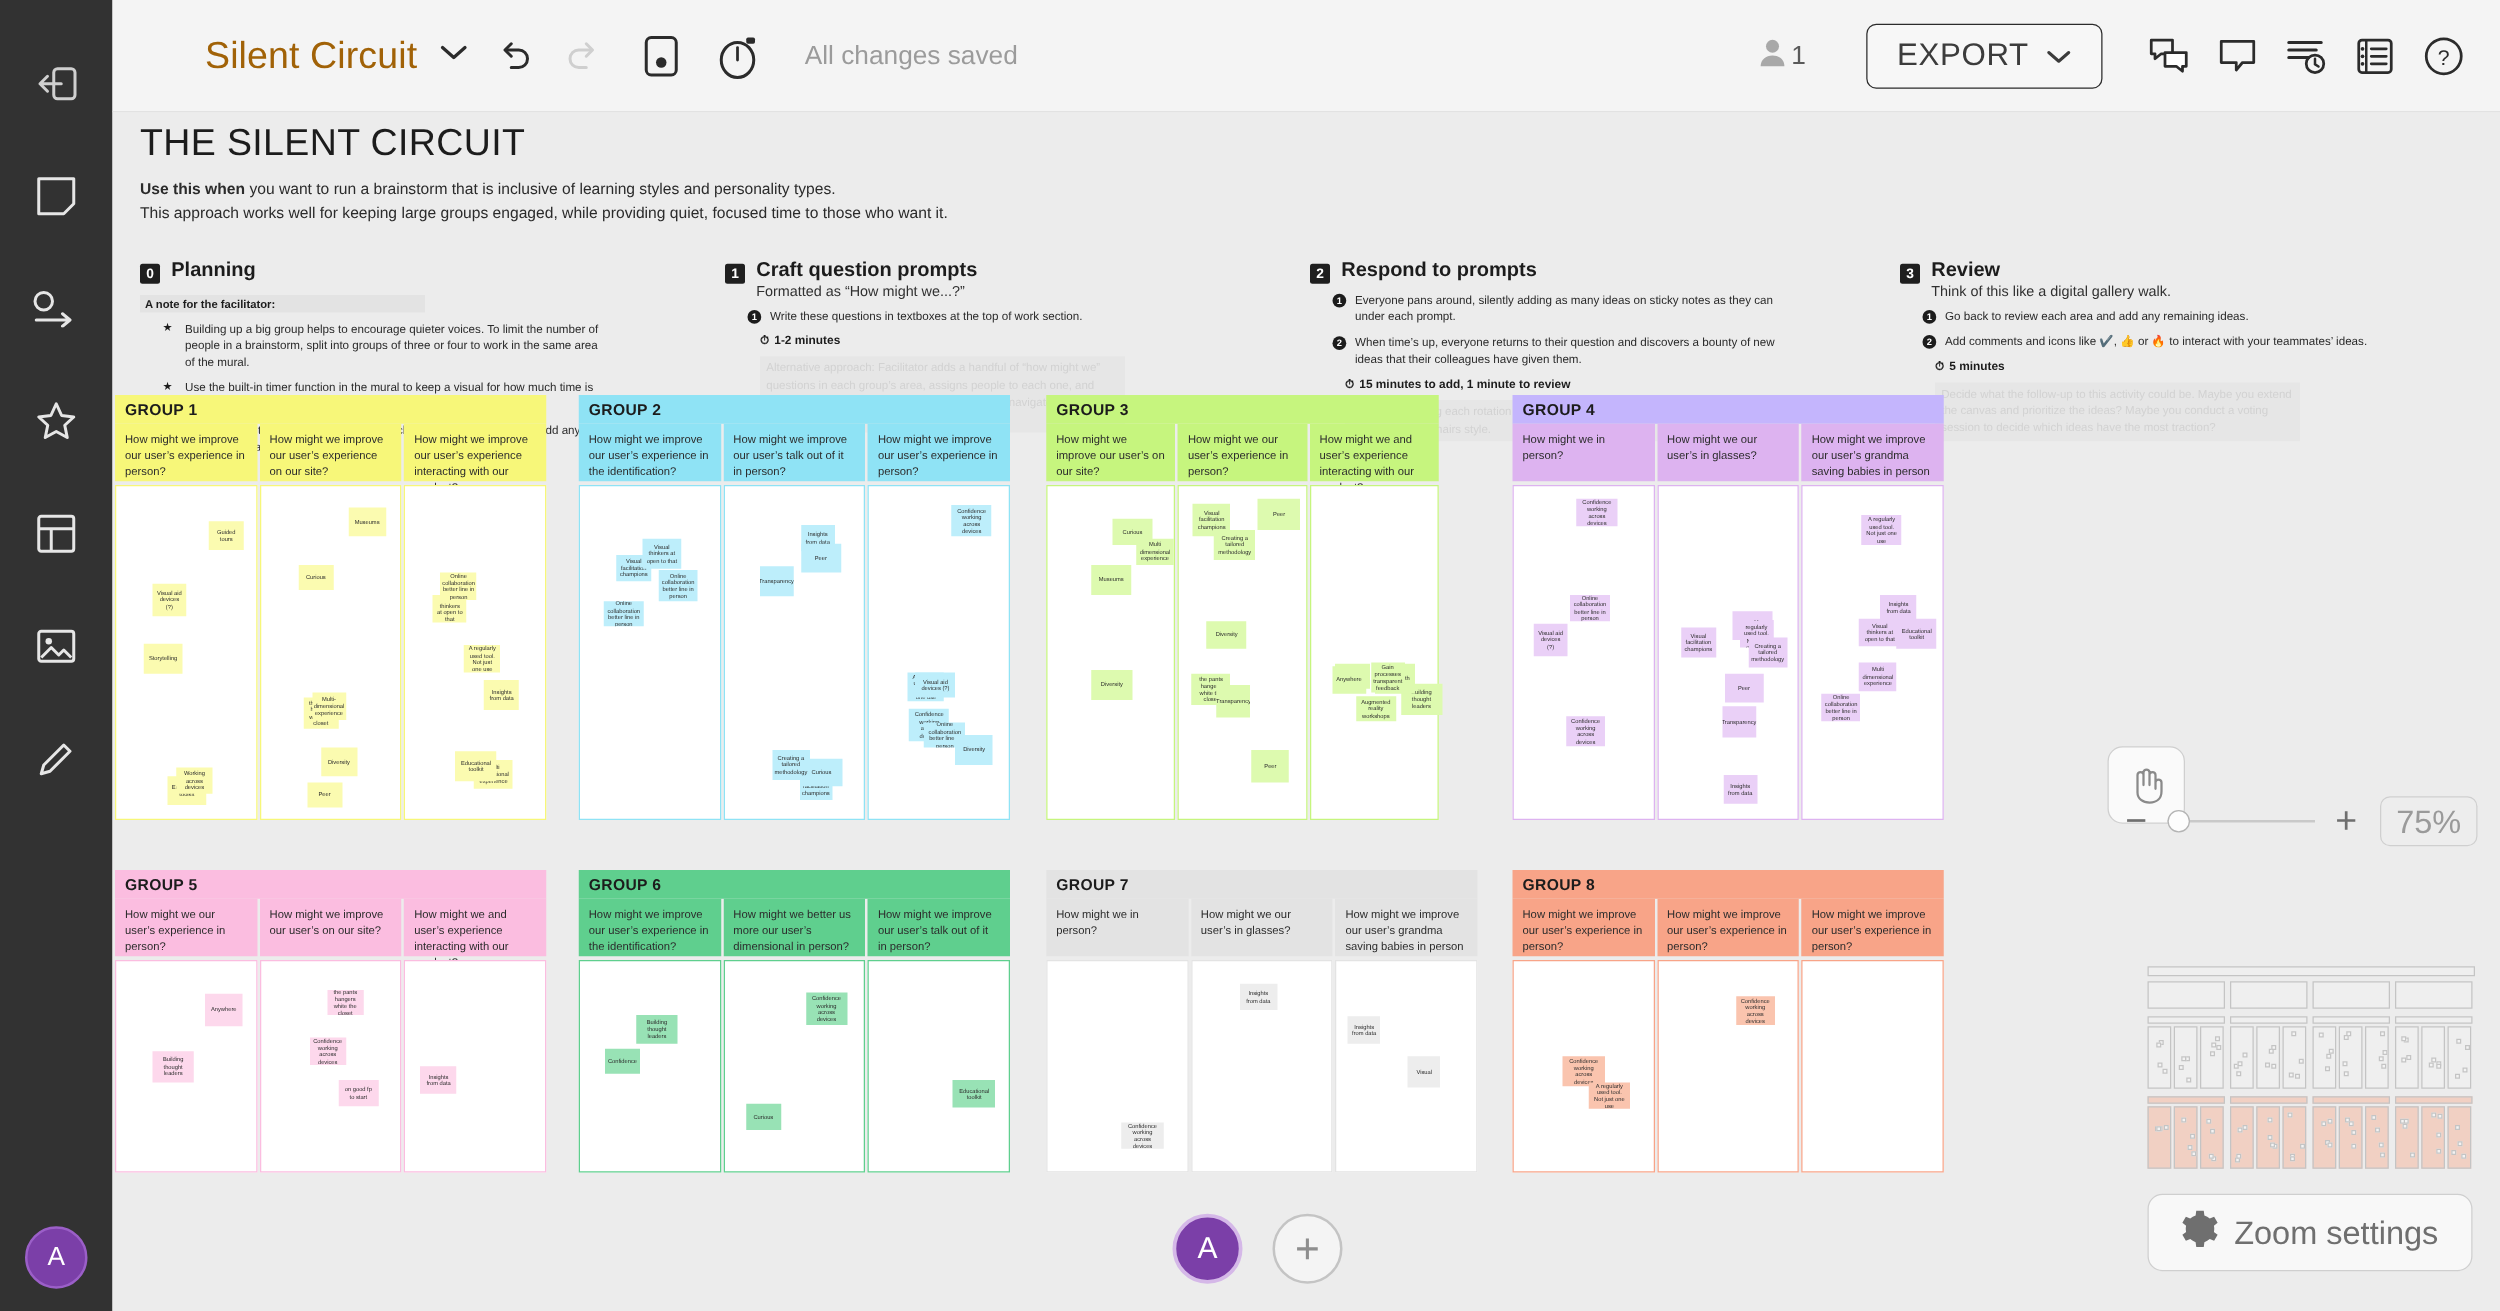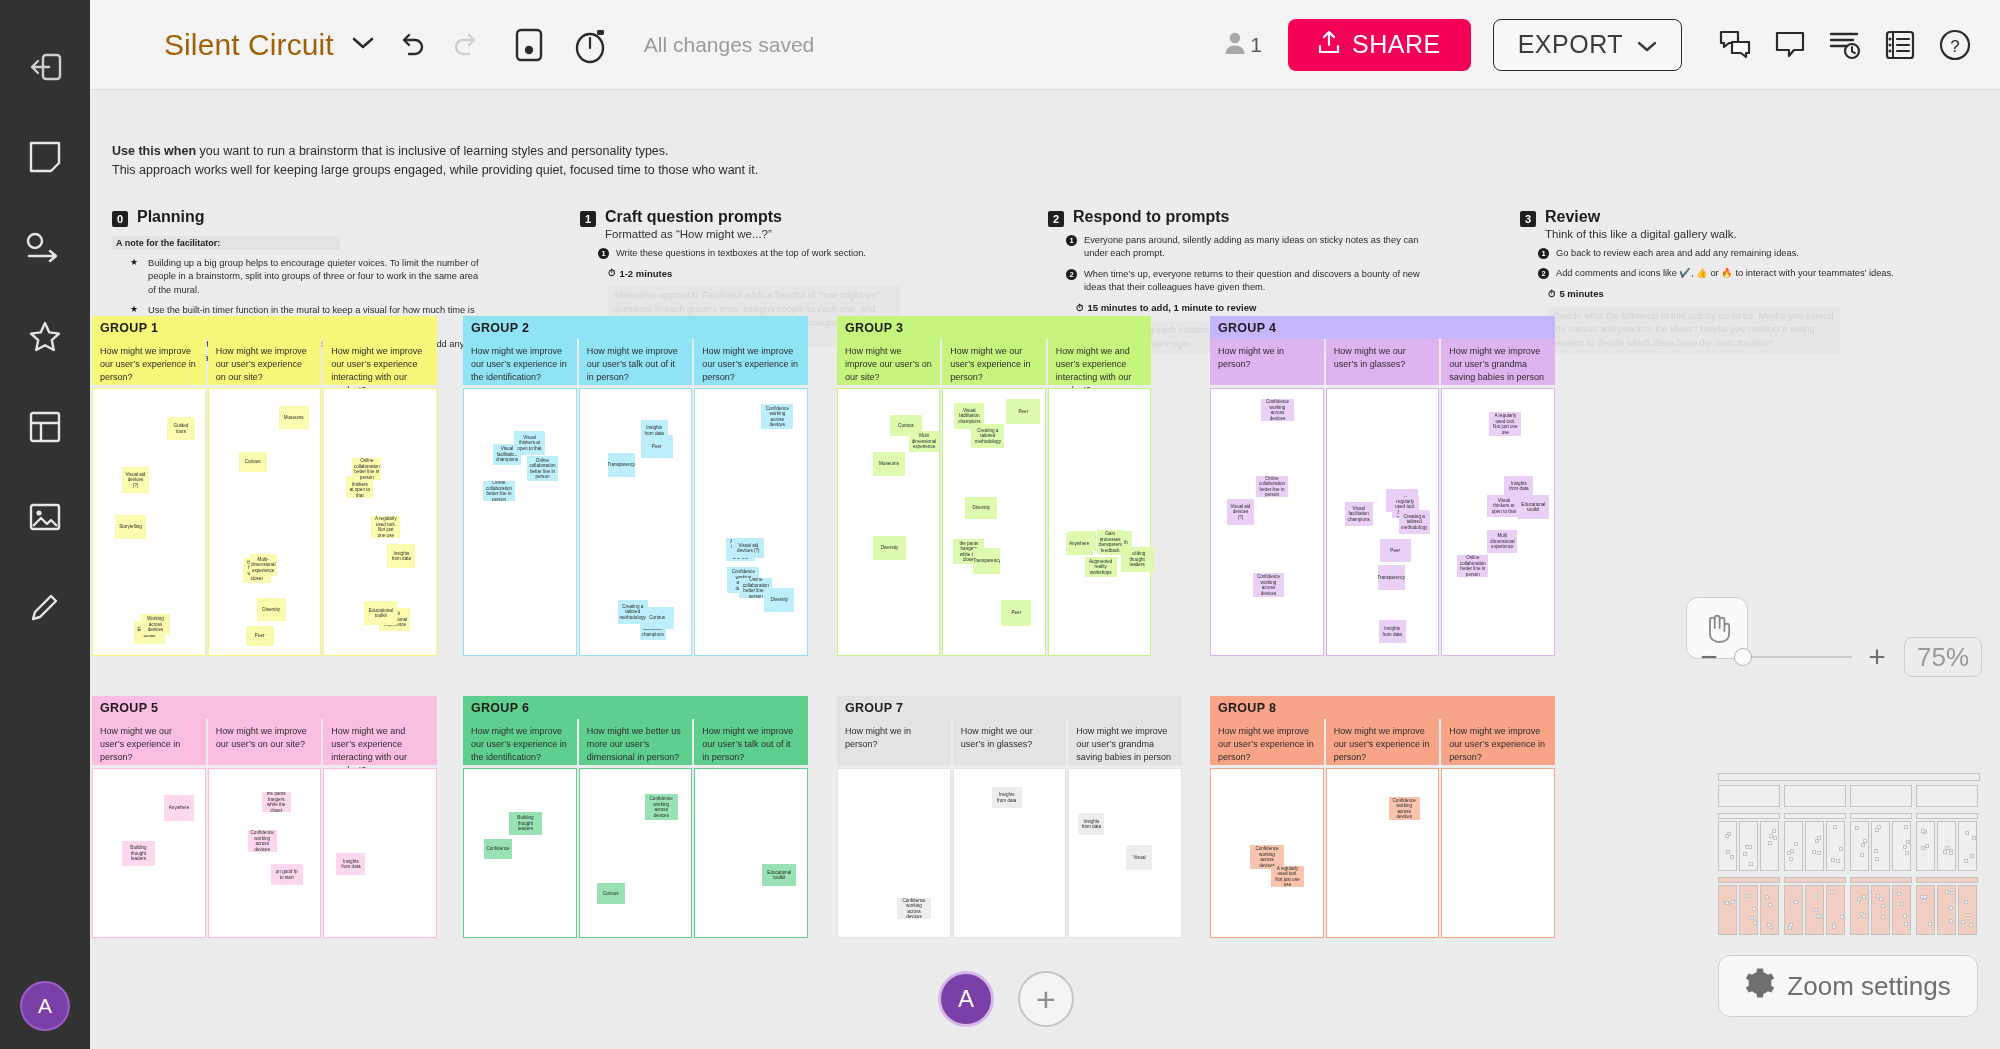--- a/index.html
+++ b/index.html
@@ -305,29 +305,20 @@
     <div id="topbar-right">
       <div id="presence">
         <span>
           <svg width="22" height="24" viewBox="0 0 22 24">
               <circle cx="11" cy="7" r="5.2" fill="#a8a8a8"></circle>
               <path d="M1.5 23c0-5.2 4.2-8.6 9.5-8.6s9.5 3.4 9.5 8.6z" fill="#a8a8a8"></path>
             </svg>
         </span>
         <span id="presence-count">1</span>
       </div>
-      <button id="share-btn">
-        <span>
-          <svg width="22" height="24" viewBox="0 0 22 24">
-              <path d="M11 2v13M6 7l5-5 5 5" fill="none" stroke="#fff" stroke-width="2.2" stroke-linecap="round" stroke-linejoin="round"></path>
-              <path d="M2 16v6h18v-6" fill="none" stroke="#fff" stroke-width="2.2" stroke-linecap="round"></path>
-            </svg>
-        </span>
-        <span>SHARE</span>
-      </button>
       <button id="export-btn">
         <span>EXPORT</span>
         <span>
           <svg width="20" height="13" viewBox="0 0 20 13">
               <path d="M2 3l8 7 8-7" fill="none" stroke="#3c3c3c" stroke-width="2.4" stroke-linecap="round" stroke-linejoin="round"></path>
             </svg>
         </span>
       </button>
       <div id="tb-icon-group">
         <div class="tb-icon">
@@ -363,20 +354,21 @@
               <circle cx="17" cy="17" r="14" fill="none" stroke="#2b2b2b" stroke-width="2.2"></circle>
               <text x="17" y="24" text-anchor="middle" font-size="17" font-family="Liberation Sans, sans-serif" fill="#2b2b2b">?</text>
             </svg>
         </div>
       </div>
     </div>
   </div>
 
   <div id="canvas">
 
+    <div id="board-title">THE SILENT CIRCUIT</div>
     <div id="board-intro">
       <div><b>Use this when</b><span> you want to run a brainstorm that is inclusive of learning styles and personality types.</span></div>
       <div>This approach works well for keeping large groups engaged, while providing quiet, focused time to those who want it.</div>
     </div>
 
     <div id="steps-host">
         <div class="step" style="left: 22px;">
           <div class="step-head">
             <div class="step-num">0</div>
             <div>

